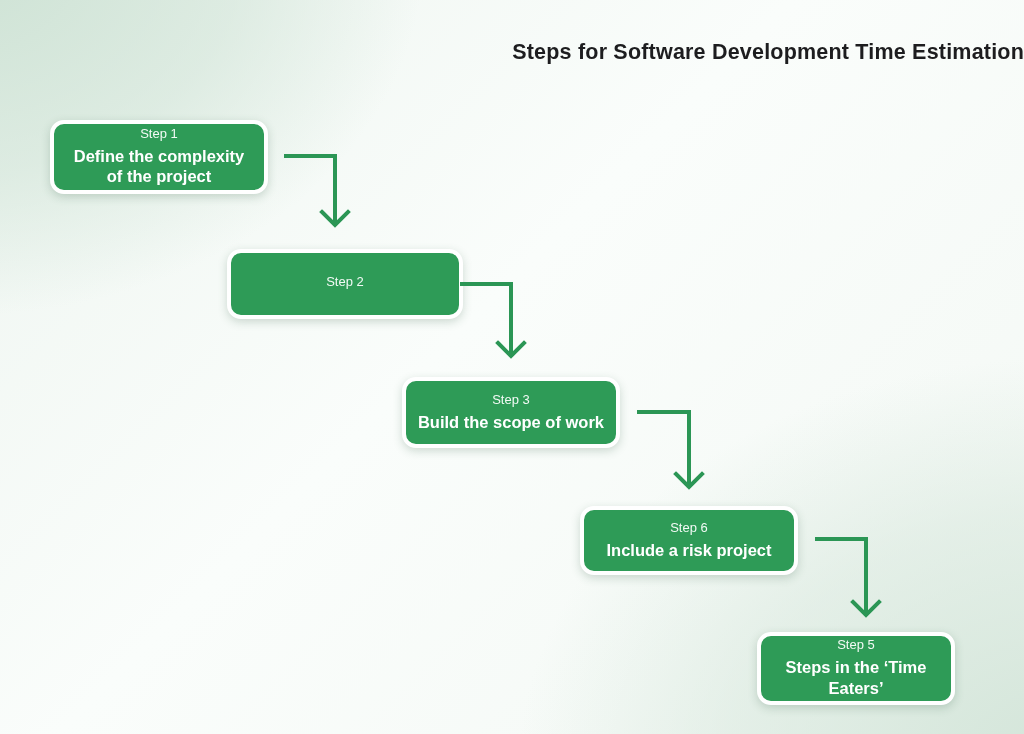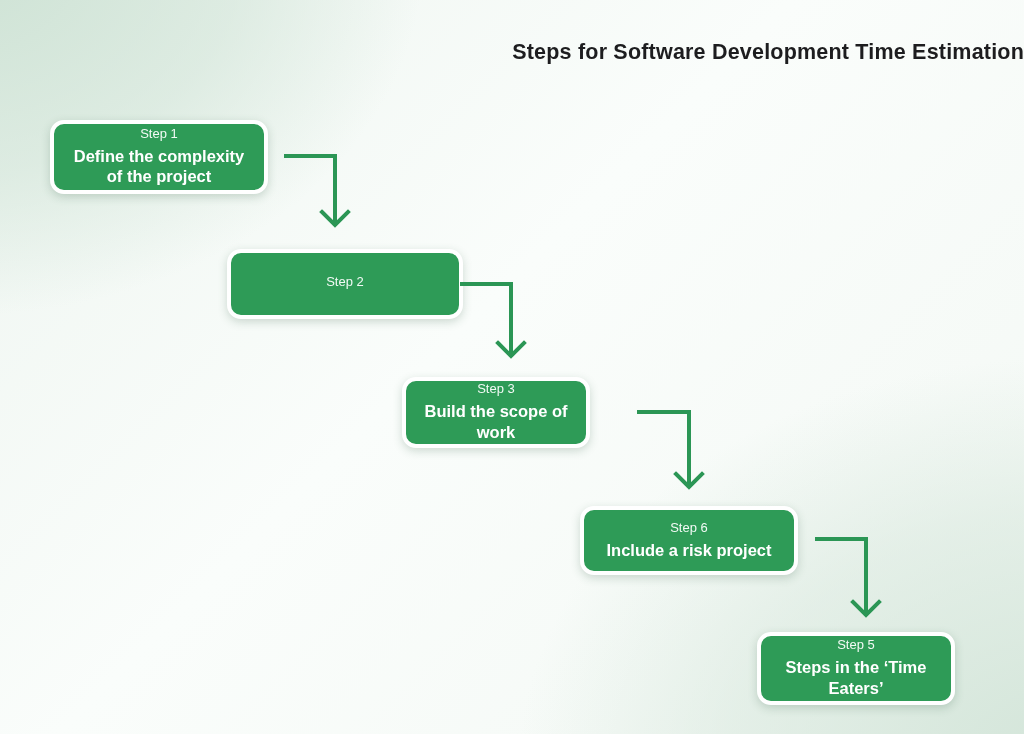--- a/index.html
+++ b/index.html
@@ -50,21 +50,21 @@
     margin-bottom: 4px;
     line-height: 1.15;
   }
   .step-box .step-title {
     font-size: 16.5px;
     font-weight: 700;
     line-height: 1.25;
   }
   #box1 { left: 50px;  top: 120px; width: 218px; height: 74px; }
   #box2 { left: 227px; top: 249px; width: 236px; height: 70px; }
-  #box3 { left: 402px; top: 377px; width: 188px; height: 71px; }
+  #box3 { left: 402px; top: 377px; width: 218px; height: 71px; }
   #box4 { left: 580px; top: 506px; width: 218px; height: 69px; }
   #box5 { left: 757px; top: 632px; width: 198px; height: 73px; }
   #arrow-layer {
     position: absolute;
     left: 0;
     top: 0;
     width: 1024px;
     height: 734px;
     pointer-events: none;
   }

